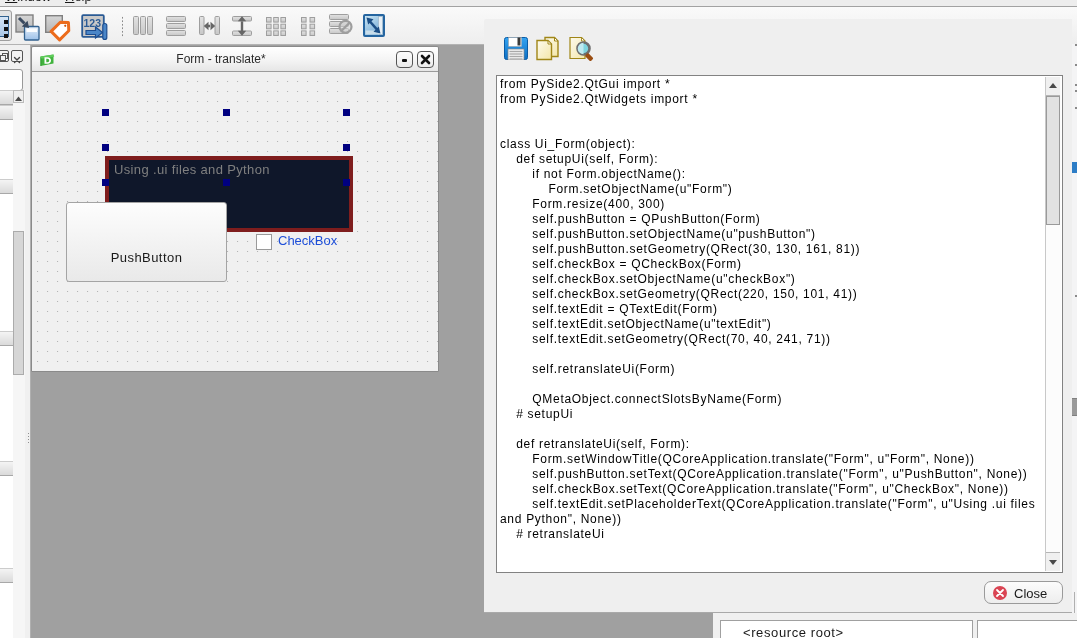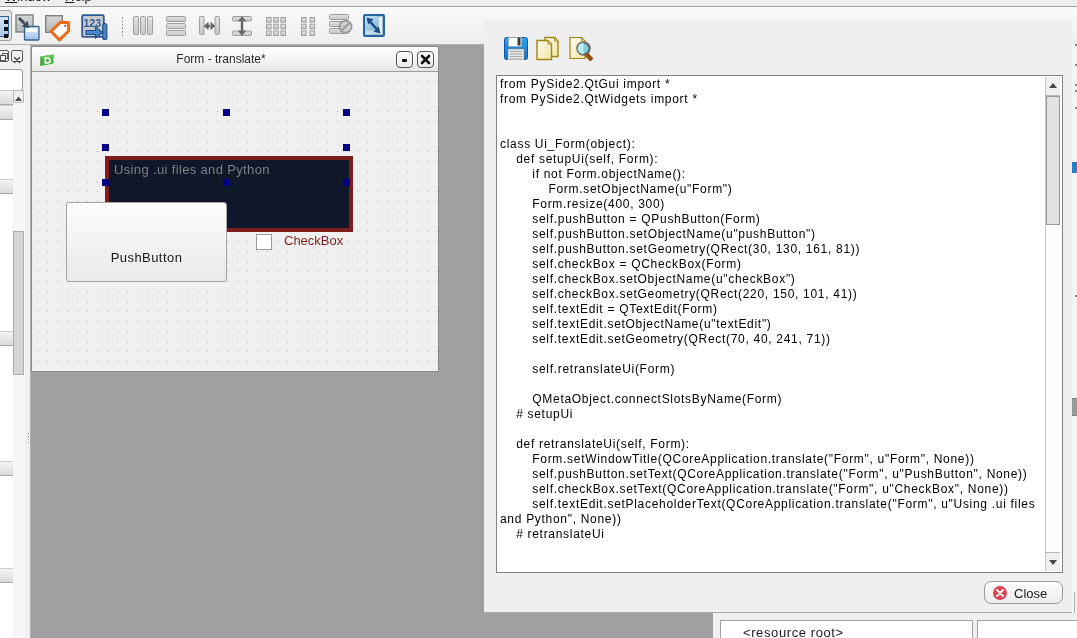--- a/index.html
+++ b/index.html
@@ -240,21 +240,21 @@
     <div class="hdl" style="left:311px;top:72px;"></div>
     <div class="hdl" style="left:70px;top:107px;"></div>
     <div class="hdl" style="left:191px;top:107px;"></div>
     <div class="hdl" style="left:311px;top:107px;"></div>
 
     <div class="abs" style="left:34px;top:130px;width:159px;height:78px;background:linear-gradient(#fdfdfd,#e9e9e9);border:1px solid #a4a4a4;border-radius:3px;text-align:center;">
       <div style="margin-top:47px;font-size:13px;letter-spacing:0.45px;color:#1a1a1a;">PushButton</div>
     </div>
 
     <div class="abs" style="left:224px;top:162px;width:14px;height:14px;background:#ffffff;border:1px solid #9a9a9a;"></div>
-    <div class="abs" style="left:252px;top:161px;font-size:13px;color:#7f1d1d;text-align:center;">CheckBox</div>
+    <div class="abs" style="left:246px;top:161px;font-size:13px;color:#1d4ed8;text-align:center;">CheckBox</div>
   </div>
 </div>
 <style>.hdl{position:absolute;width:7px;height:7px;background:#000080;border:0;}</style>
 
 <div class="abs" id="dialog" style="left:484px;top:19px;width:588px;height:594px;background:#efefef;border-bottom:1px solid #a9a9a9;box-sizing:border-box;border-radius:2px 0 0 0;">
 
   <svg class="abs" style="left:20px;top:18px" width="24" height="23" viewBox="0 0 24 23">
     <defs>
         <linearGradient id="fd" x1="0" y1="0" x2="0" y2="1">
           <stop offset="0" stop-color="#33a3f1"></stop>

